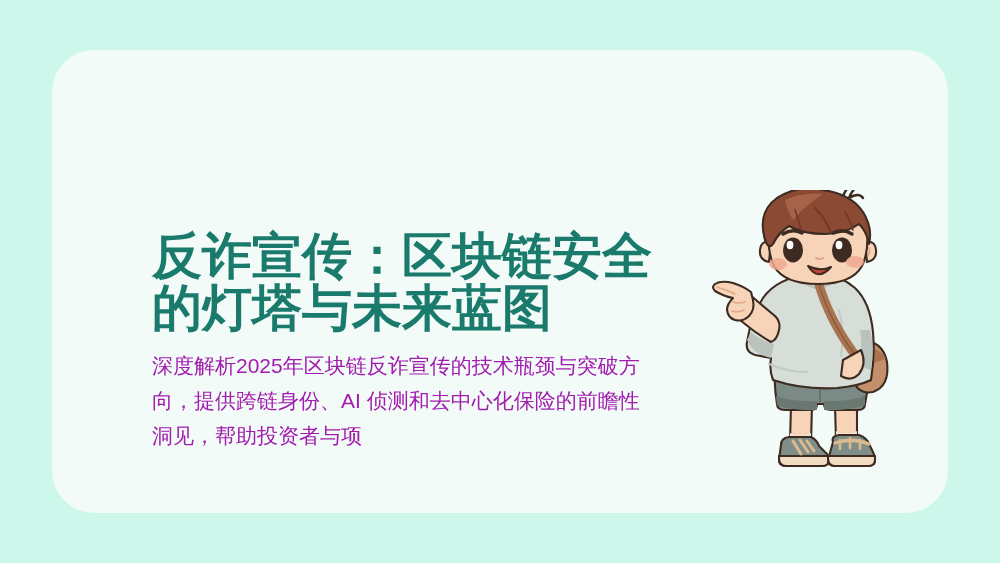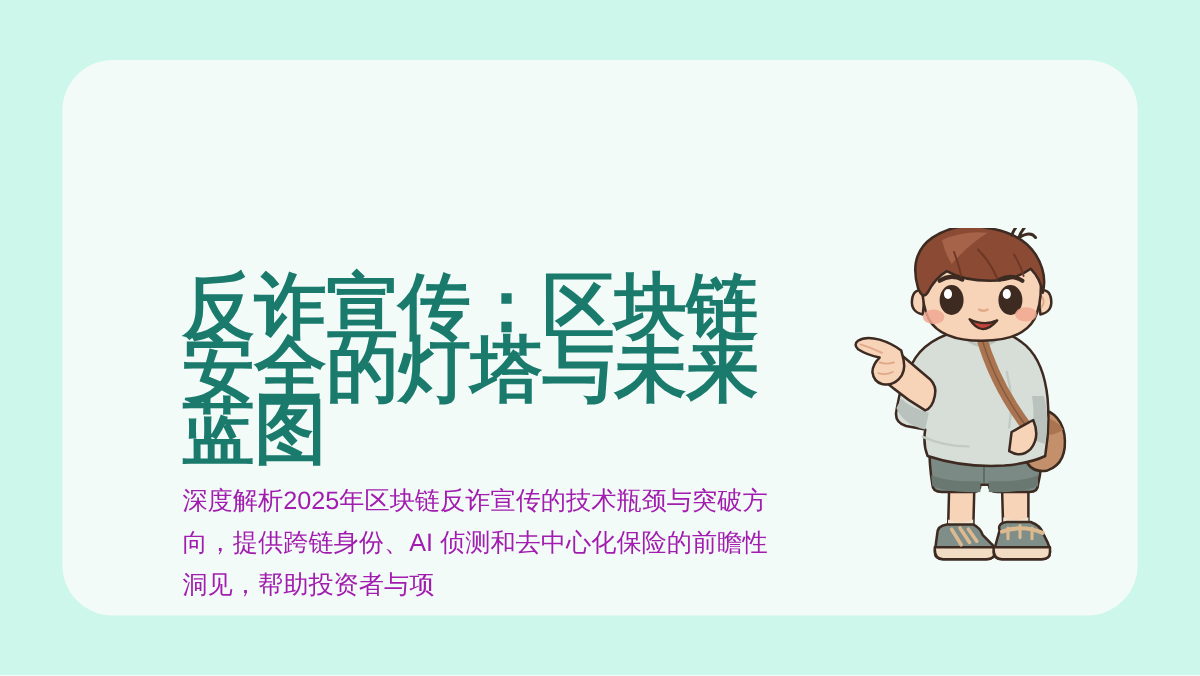--- a/index.html
+++ b/index.html
@@ -36,21 +36,21 @@
   
   #text-block {
     position: absolute;
     left: 100px;
     top: 180px;
     width: 500px;
   }
 
   #title {
     margin: 0;
-    font-size: 60px;
+    font-size: 50px;
     line-height: 52px;
     font-weight: 800;
     letter-spacing: 0px;
     color: #1a7b6d;
     white-space: normal;
     word-break: break-all;
     font-family: "Liberation Sans", "DejaVu Sans", sans-serif;
   }
 
   #subtitle {

